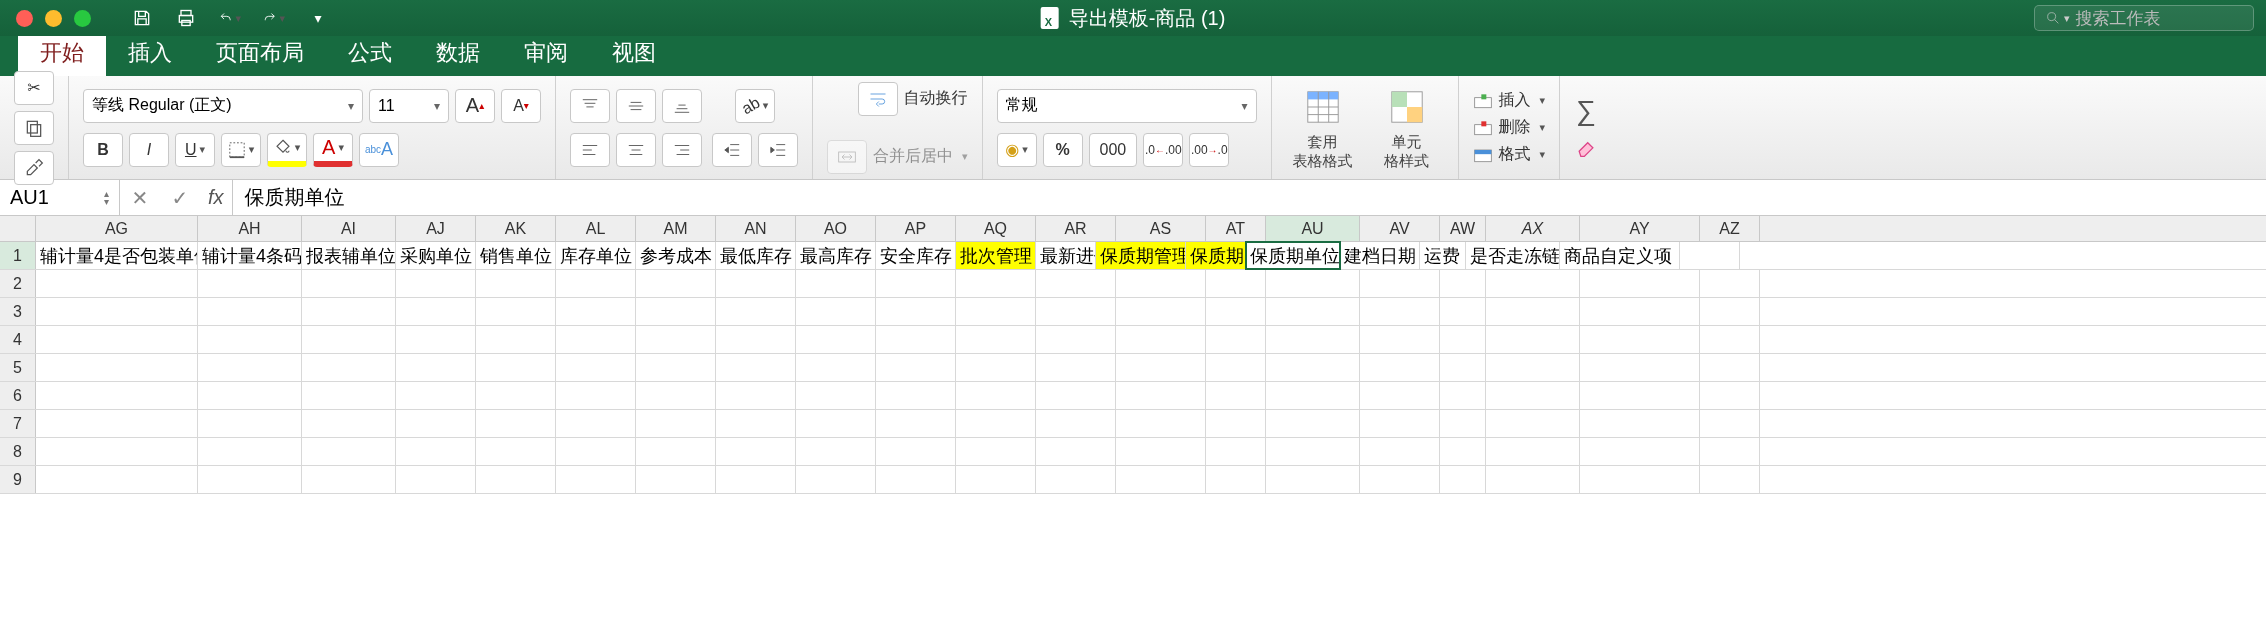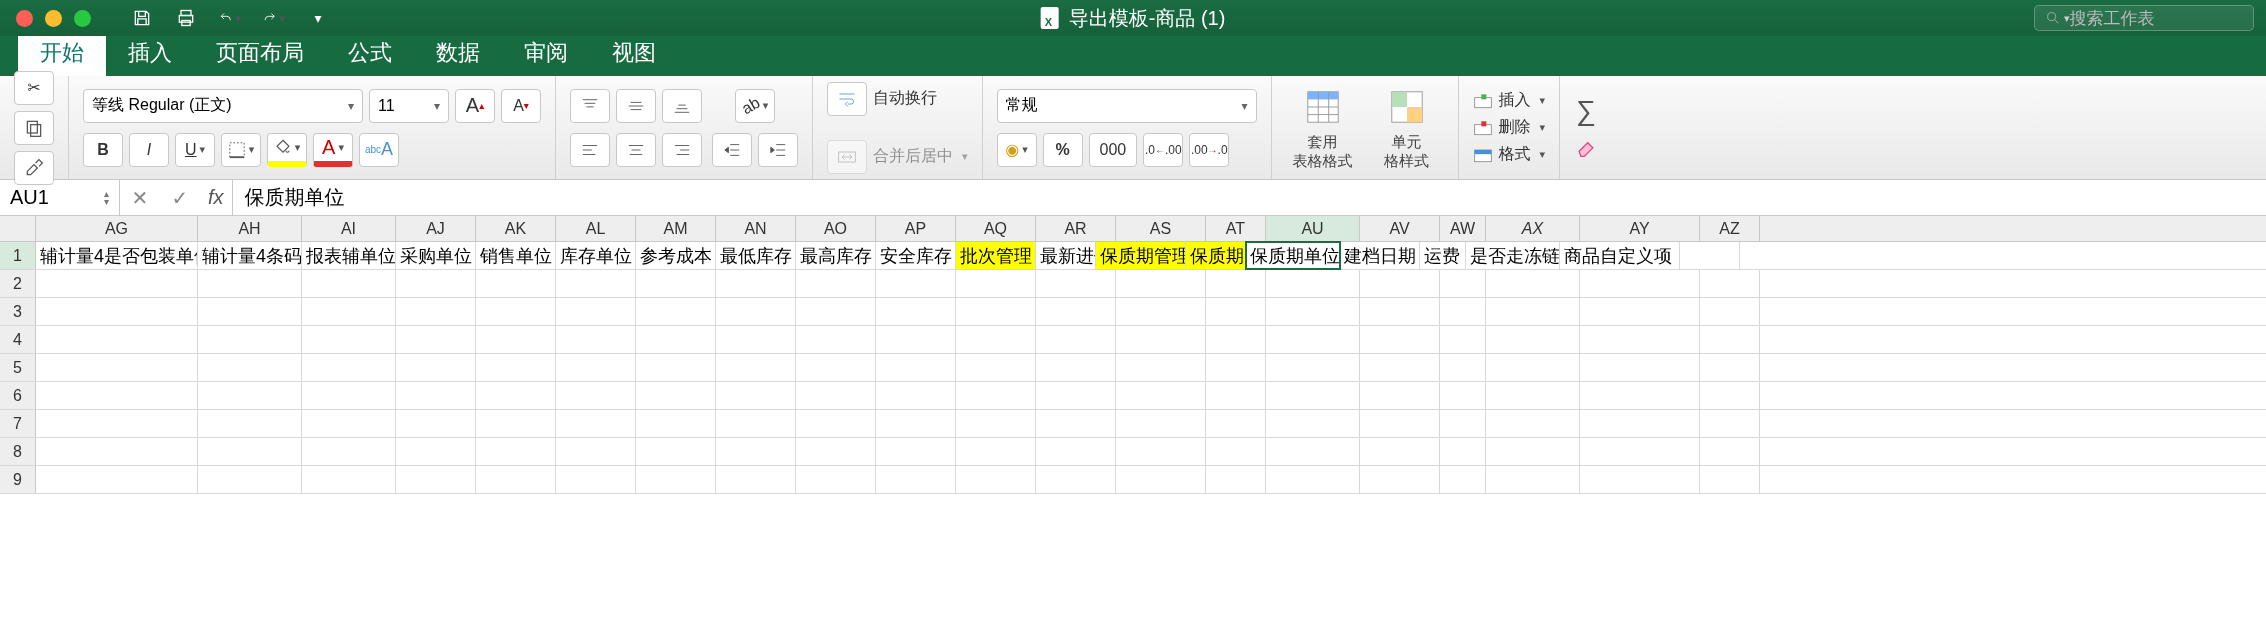--- a/index.html
+++ b/index.html
@@ -12,25 +12,25 @@
   .tl.yellow { background: #febc2e; }
   .tl.green { background: #28c840; }
   .qat { display: flex; align-items: center; gap: 22px; margin-left: 40px; }
   .qat .qicon { width: 22px; height: 22px; display: flex; align-items: center; justify-content: center; }
   .qat svg { stroke: #fff; fill: none; stroke-width: 1.6; }
   .title-center { position: absolute; left: 50%; transform: translateX(-50%); display: flex; align-items: center; gap: 10px; font-size: 20px; }
   .title-center .doc-icon { width: 18px; height: 22px; background: #fff; border-radius: 2px; position: relative; }
   .title-center .doc-icon::after { content: "X"; color: #1a6c42; font-size: 11px; font-weight: bold; position: absolute; bottom: 1px; left: 4px; }
   .search-box { margin-left: auto; margin-right: 12px; display: flex; align-items: center; background: rgba(255,255,255,0.08); border: 1px solid rgba(255,255,255,0.25); border-radius: 5px; padding: 2px 10px; height: 26px; width: 220px; }
   .search-box svg { stroke: #ccc; fill: none; }
-  .search-box .ph { color: #bbb; font-size: 17px; margin-left: 0; }
+  .search-box .ph { color: #bbb; font-size: 17px; margin-left: 6px; }
   
   .ribbon-tabs { height: 40px; background: #176b40; display: flex; align-items: flex-end; padding-left: 18px; gap: 0; }
   .ribbon-tabs .tab { padding: 9px 22px 8px; color: #fff; font-size: 22px; cursor: pointer; }
-  .ribbon-tabs .tab.active { background: #fff; color: #0f766e; border-radius: 3px 3px 0 0; font-weight: 500; }
+  .ribbon-tabs .tab.active { background: #fff; color: #7f1d1d; border-radius: 3px 3px 0 0; font-weight: 500; }
   
   .ribbon { background: linear-gradient(#fafafa,#e9e9e9); border-bottom: 1px solid #c8c8c8; display: flex; height: 104px; }
   .group { display: flex; align-items: center; padding: 6px 14px; border-right: 1px solid #d0d0d0; gap: 10px; }
   .group:last-child { border-right: none; }
   .vstack { display: flex; flex-direction: column; gap: 6px; align-items: center; justify-content: center; }
   .hstack { display: flex; flex-direction: row; gap: 6px; align-items: center; }
   .btn { background: #fff; border: 1px solid #c8c8c8; border-radius: 4px; display: flex; align-items: center; justify-content: center; font-size: 16px; color: #333; }
   .btn.sq { width: 40px; height: 34px; }
   .btn.rect { height: 34px; padding: 0 10px; }
   .combo { display: flex; align-items: center; background: #fff; border: 1px solid #c8c8c8; border-radius: 4px; height: 34px; padding: 0 8px; }
@@ -273,21 +273,21 @@
               <line x1="8" y1="10" x2="18" y2="10"></line>
               <line x1="8" y1="16" x2="18" y2="16"></line>
               <path d="M2 7l4 3-4 3z"></path>
             </svg>
           </div>
       </div>
     </div>
   </div>
 
   <div class="group">
-    <div class="vstack" style="gap:24px;align-items:flex-start">
+    <div class="vstack" style="gap:24px;align-items:flex-end">
       <div class="hstack">
         <div class="btn sq">
             <svg width="20" height="18" viewBox="0 0 24 20" stroke="#4a90d9" fill="none">
               <path d="M3 4h18 M3 10h14a3 3 0 0 1 0 6h-4 M13 13l-3 3 3 3"></path>
             </svg>
           </div>
         <span class="lbl">自动换行</span>
       </div>
       <div class="hstack" style="opacity:0.5">
         <div class="btn sq">

